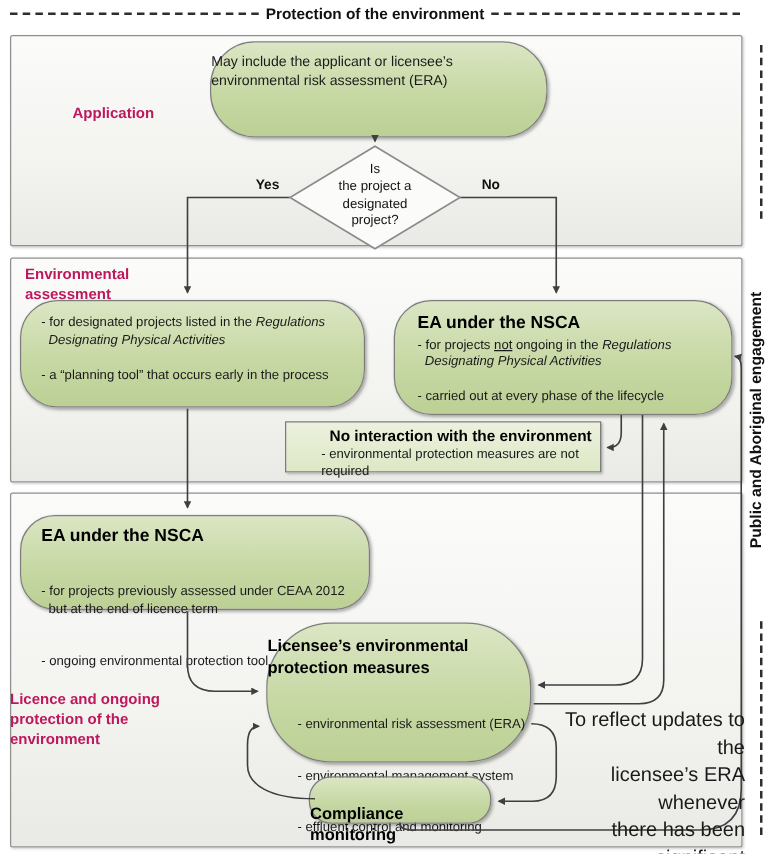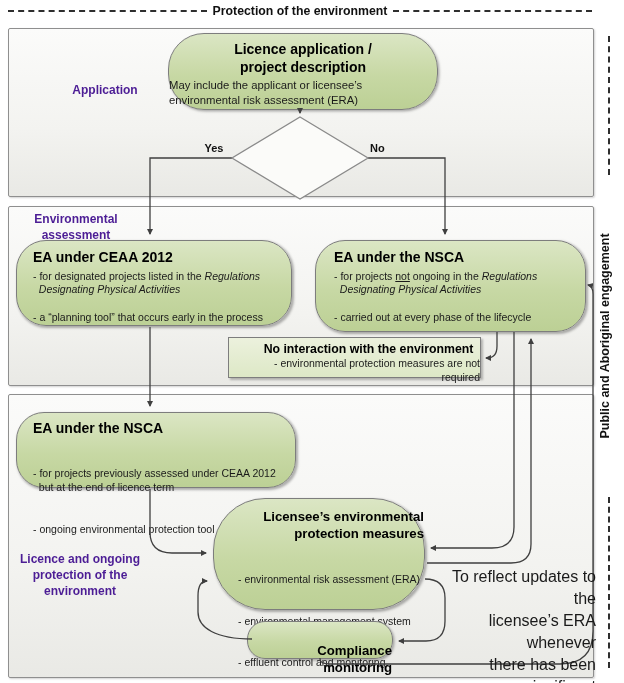--- a/index.html
+++ b/index.html
@@ -11,26 +11,26 @@
            background:linear-gradient(180deg,#fbfbfa 0%,#f3f3f0 60%,#e9e9e5 100%);
            box-shadow:1px 1px 2px rgba(0,0,0,0.18);}
   
   .gbox{background:linear-gradient(180deg,#dbe6c4 0%,#c7d8a4 55%,#bcd095 100%);
         border:1.6px solid #7d7d7d;box-shadow:1.5px 1.5px 2.5px rgba(0,0,0,0.3);
         z-index:10;box-sizing:border-box;}
   .lightbox{background:linear-gradient(180deg,#ecf1dd 0%,#dde8c6 100%);
         border:1.4px solid #7d7d7d;box-shadow:1.5px 1.5px 2px rgba(0,0,0,0.25);
         z-index:10;box-sizing:border-box;}
   .node-title{font-weight:bold;font-size:14px;line-height:1.25;white-space:pre-line;color:#000;}
-  .node-title-sm{font-weight:bold;font-size:13.2px;line-height:1.3;white-space:pre-line;color:#000;text-align:right;}
+  .node-title-sm{font-weight:bold;font-size:13.2px;line-height:1.3;white-space:pre-line;color:#000;text-align:left;}
   .subtitle{font-size:11.3px;line-height:1.3;white-space:pre-line;color:#1a1a1a;}
   .bullets{font-size:10.5px;line-height:1.32;white-space:pre-wrap;color:#1a1a1a;}
   .i{font-style:italic;}
   .u{text-decoration:underline;}
-  .seclabel{font-weight:bold;font-size:12px;line-height:1.35;white-space:pre-line;text-align:center;z-index:20;color:#4c1d95;}
+  .seclabel{font-weight:bold;font-size:12px;line-height:1.35;white-space:pre-line;text-align:left;z-index:20;color:#be185d;}
   .dash-h{border-top:2px dashed #2e2e2e;flex:1 1 auto;height:0;}
   .dash-v{border-left:2px dashed #2e2e2e;width:0;z-index:2;}
   .note{font-size:16px;line-height:1.38;white-space:pre-line;text-align:right;z-index:20;color:#1a1a1a;}
   .small-bold{font-weight:bold;font-size:11px;z-index:20;color:#111;}
   svg.overlay{position:absolute;left:0;top:0;z-index:15;pointer-events:none;}
   .diamond-text{z-index:20;font-size:10.6px;line-height:1.3;text-align:center;white-space:pre-line;color:#111;}
   .header-row{display:flex;align-items:center;gap:6px;z-index:2;}
   .header-title{font-weight:bold;font-size:12.3px;white-space:nowrap;color:#111;}
   .vlabel{font-weight:bold;font-size:12.5px;text-align:center;white-space:nowrap;
           transform:rotate(-90deg);z-index:2;color:#111;}
@@ -77,48 +77,49 @@
       <path d="M 497,332 V 346 Q 497,358 487,358 H 486" marker-end="url(#arw)"></path>
       <path d="M 514,332 V 527 Q 514,548 492,548 H 431" marker-end="url(#arw)"></path>
       <path d="M 427,563 H 511 Q 531,563 531,544 V 339" marker-end="url(#arw)"></path>
       <path d="M 425,579 Q 445,579 445,598 V 621 Q 445,641 426,641 H 399" marker-end="url(#arw)"></path>
       <path d="M 320,658 V 659 Q 320,664 330,664 H 560 Q 593,664 593,631 V 294 Q 593,286 588,285" marker-end="url(#arw)"></path>
     </g>
     <polygon points="300,117 368,158 300,199 232,158" fill="#fbfbf9" stroke="#8a8a8a" stroke-width="1.3"></polygon>
   </svg>
 
   <div class="abs gbox" style="left:168px;top:33px;width:270px;height:77px;border-radius:36px;padding-top:7px;">
-    <div class="node-title" style="text-align:center;">Licence application /
-project description</div>
     <div class="subtitle" style="margin-top:2px;">May include the applicant or licensee’s
 environmental risk assessment (ERA)</div>
   </div>
 
+  <div class="abs diamond-text" style="left:250px;top:129px;width:100px;">Is
+the project a
+designated
+project?</div>
   <div class="abs small-bold" style="left:196px;top:142px;width:36px;text-align:center;">Yes</div>
-  <div class="abs small-bold" style="left:370px;top:142px;width:30px;text-align:left;">No</div>
+  <div class="abs small-bold" style="left:370px;top:142px;width:30px;text-align:right;">No</div>
 
   <div class="abs gbox" style="left:16px;top:240px;width:276px;height:86px;border-radius:30px;padding:8px 6px 0 16px;">
-    <div class="node-title">EA under CEAA 2012</div>
     <div class="bullets" style="margin-top:3px;"><span>- for designated projects listed in the </span><span class="i">Regulations
   Designating Physical Activities</span>
       <div>- a “planning tool” that occurs early in the process</div>
     </div>
   </div>
 
   <div class="abs gbox" style="left:315px;top:240px;width:271px;height:92px;border-radius:30px;padding:8px 6px 0 18px;">
     <div class="node-title">EA under the NSCA</div>
     <div class="bullets" style="margin-top:3px;"><span>- for projects </span><span class="u">not</span><span> ongoing in the </span><span class="i">Regulations
   Designating Physical Activities</span>
       <div>- carried out at every phase of the lifecycle</div>
     </div>
   </div>
 
   <div class="abs lightbox" style="left:228px;top:337px;width:253px;height:41px;padding-top:4px;padding-left:28px;">
     <div style="font-weight:bold;font-size:12.3px;text-align:center;color:#000;">No interaction with the environment</div>
-    <div class="bullets" style="text-align:right;margin-top:1px;">- environmental protection measures are not required</div>
+    <div class="bullets" style="text-align:left;margin-top:1px;">- environmental protection measures are not required</div>
   </div>
 
   <div class="abs gbox" style="left:16px;top:412px;width:280px;height:76px;border-radius:28px;padding:7px 4px 0 16px;">
     <div class="node-title">EA under the NSCA</div>
     <div class="bullets" style="margin-top:2px;">
       <div>- for projects previously assessed under CEAA 2012
   but at the end of licence term</div>
       <div>- ongoing environmental protection tool</div>
     </div>
   </div>

